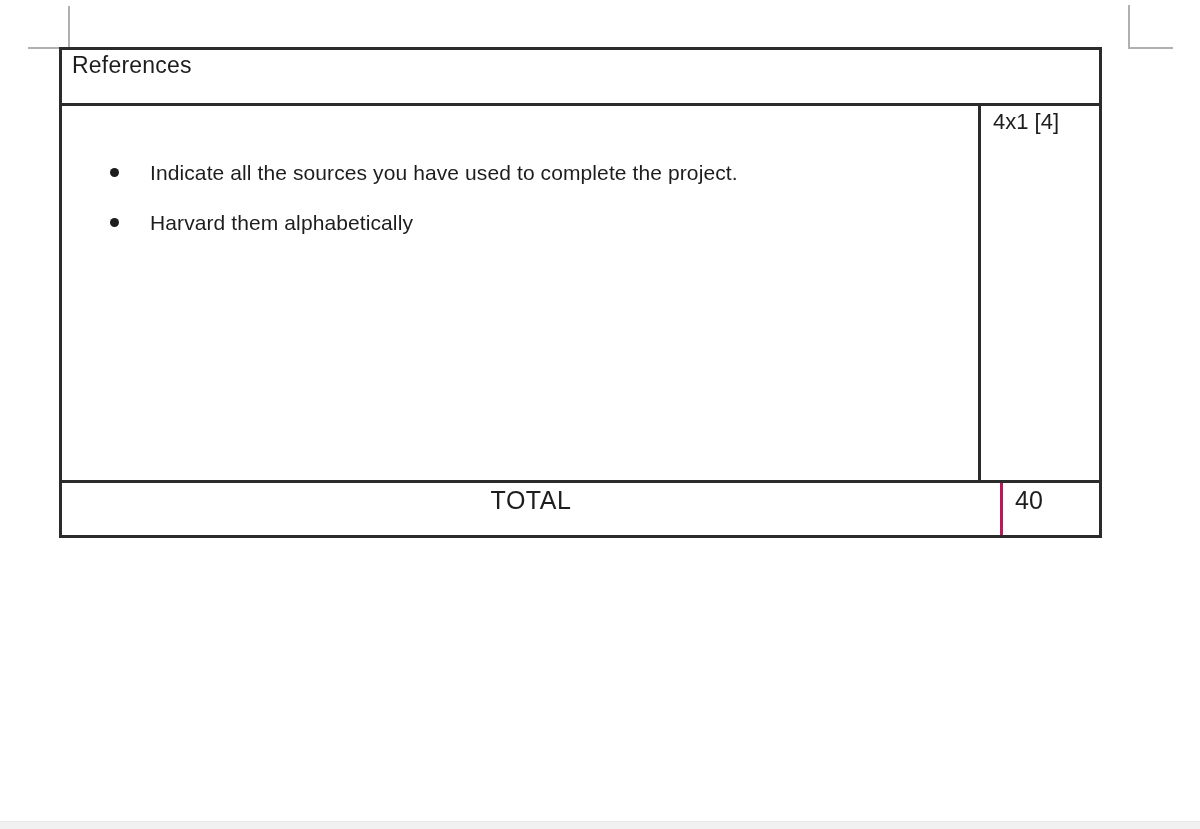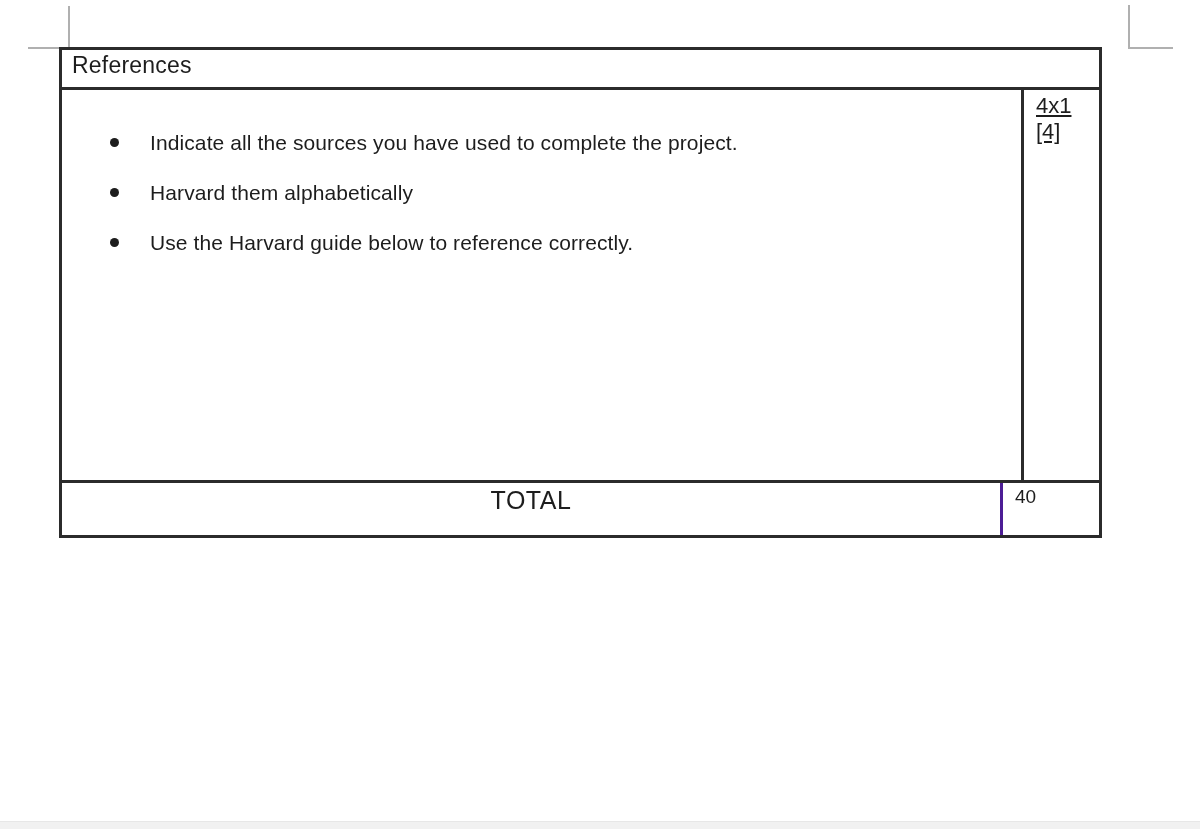--- a/index.html
+++ b/index.html
@@ -31,71 +31,70 @@
     top: 47px;
     width: 1043px;
     height: 491px;
     border: 3px solid #2b2b2b;
     box-sizing: border-box;
     display: flex;
     flex-direction: column;
     background: #ffffff;
   }
   .row-header {
-    height: 40px;
+    height: 56px;
     box-sizing: border-box;
     border-bottom: 3px solid #2b2b2b;
     padding: 2px 0 0 10px;
     font-size: 23px;
     letter-spacing: 0.2px;
   }
   .row-body {
     flex: 1;
     display: flex;
     box-sizing: border-box;
   }
   .body-cell {
     flex: 1;
     box-sizing: border-box;
   }
   .marks-cell {
-    width: 78px;
+    width: 121px;
     box-sizing: border-box;
     border-left: 3px solid #2b2b2b;
     padding: 3px 0 12px 12px;
     font-size: 22px;
-    text-decoration: underline;
   }
   .row-total {
     height: 55px;
     box-sizing: border-box;
     border-top: 3px solid #2b2b2b;
     display: flex;
   }
   .total-label-cell {
     flex: 1;
     box-sizing: border-box;
     text-align: center;
     padding-top: 3px;
     font-size: 25px;
     letter-spacing: 0.5px;
   }
   .total-value-cell {
     width: 99px;
     box-sizing: border-box;
-    border-left: 3px solid #4c1d95;
+    border-left: 3px solid #be185d;
     padding: 3px 0 0 12px;
-    font-size: 19px;
+    font-size: 25px;
   }
 
   
   ul.bullets {
     list-style: none;
     margin: 0;
-    padding: 36px 10px 0 46px;
+    padding: 50px 10px 0 46px;
   }
   ul.bullets li {
     position: relative;
     padding-left: 34px;
     text-indent: 8px;
     font-size: 21px;
     line-height: 33px;
     margin-bottom: 17px;
     max-width: 850px;
     letter-spacing: 0.1px;
@@ -134,21 +133,20 @@
 
   <div class="rubric-table">
 
     <div class="row-header">References</div>
 
     <div class="row-body">
       <div class="body-cell">
         <ul class="bullets">
             <li>Indicate all the sources you have used to complete the project.</li>
             <li>Harvard them alphabetically</li>
-            <li>Use the Harvard guide below to reference correctly.</li>
           </ul>
       </div>
       <div class="marks-cell">4x1 [4]</div>
     </div>
 
     <div class="row-total">
       <div class="total-label-cell">TOTAL</div>
       <div class="total-value-cell">40</div>
     </div>
 

